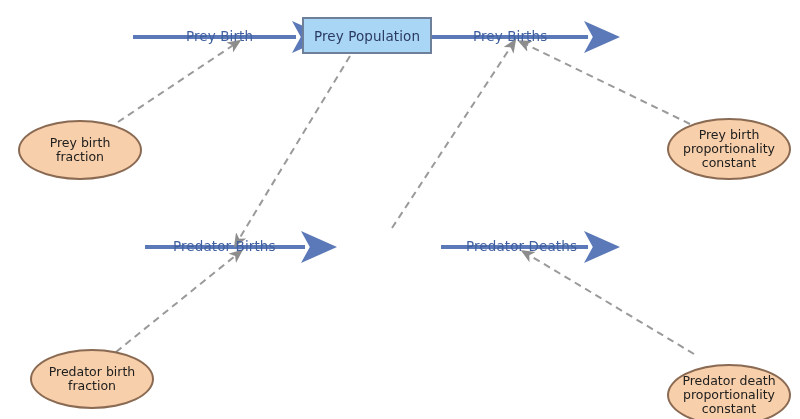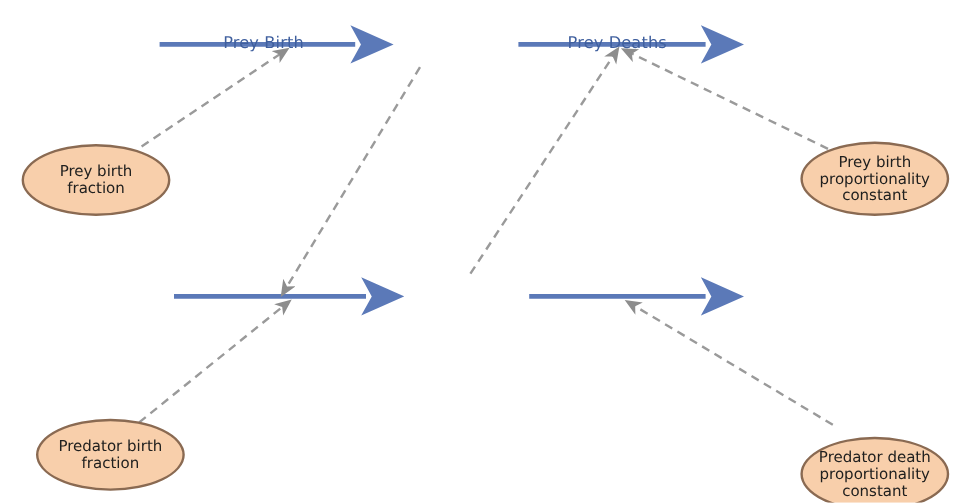--- a/index.html
+++ b/index.html
@@ -106,20 +106,23 @@
       <line x1="690" y1="124" x2="521" y2="42" stroke="#9a9a9a" stroke-width="2" stroke-dasharray="7,5" marker-end="url(#linkArrow)"></line>
     </g>
     <g>
       <line x1="116" y1="352" x2="240" y2="252" stroke="#9a9a9a" stroke-width="2" stroke-dasharray="7,5" marker-end="url(#linkArrow)"></line>
     </g>
     <g>
       <line x1="694" y1="354" x2="524" y2="252" stroke="#9a9a9a" stroke-width="2" stroke-dasharray="7,5" marker-end="url(#linkArrow)"></line>
     </g>
   </svg>
 
+  <div class="stock" id="stock-prey-population" style="left:302px; top:17px; width:130px; height:37px;">
+    <span>Prey Population</span>
+  </div>
 
 
   <div class="cloud-var" id="var-prey-birth-fraction" style="left:18px; top:120px; width:124px; height:60px;">
     <div>
       <span>Prey birth</span>
       <span>fraction</span>
     </div>
   </div>
 
   <div class="cloud-var" id="var-prey-death-proportionality-constant" style="left:667px; top:118px; width:124px; height:62px;">
@@ -139,15 +142,17 @@
 
   <div class="cloud-var" id="var-predator-death-proportionality-constant" style="left:667px; top:364px; width:124px; height:62px;">
     <div>
       <span>Predator death</span>
       <span>proportionality</span>
       <span>constant</span>
     </div>
   </div>
 
   <div class="flow-label" style="left:186px; top:28px;">Prey Birth</div>
-  <div class="flow-label" style="left:473px; top:28px;">Prey Deaths</div>
+  <div class="flow-label" style="left:473px; top:28px;">Prey Births</div>
+  <div class="flow-label" style="left:173px; top:238px;">Predator Births</div>
+  <div class="flow-label" style="left:466px; top:238px;">Predator Deaths</div>
 
 </div>
 
 </body></html>

